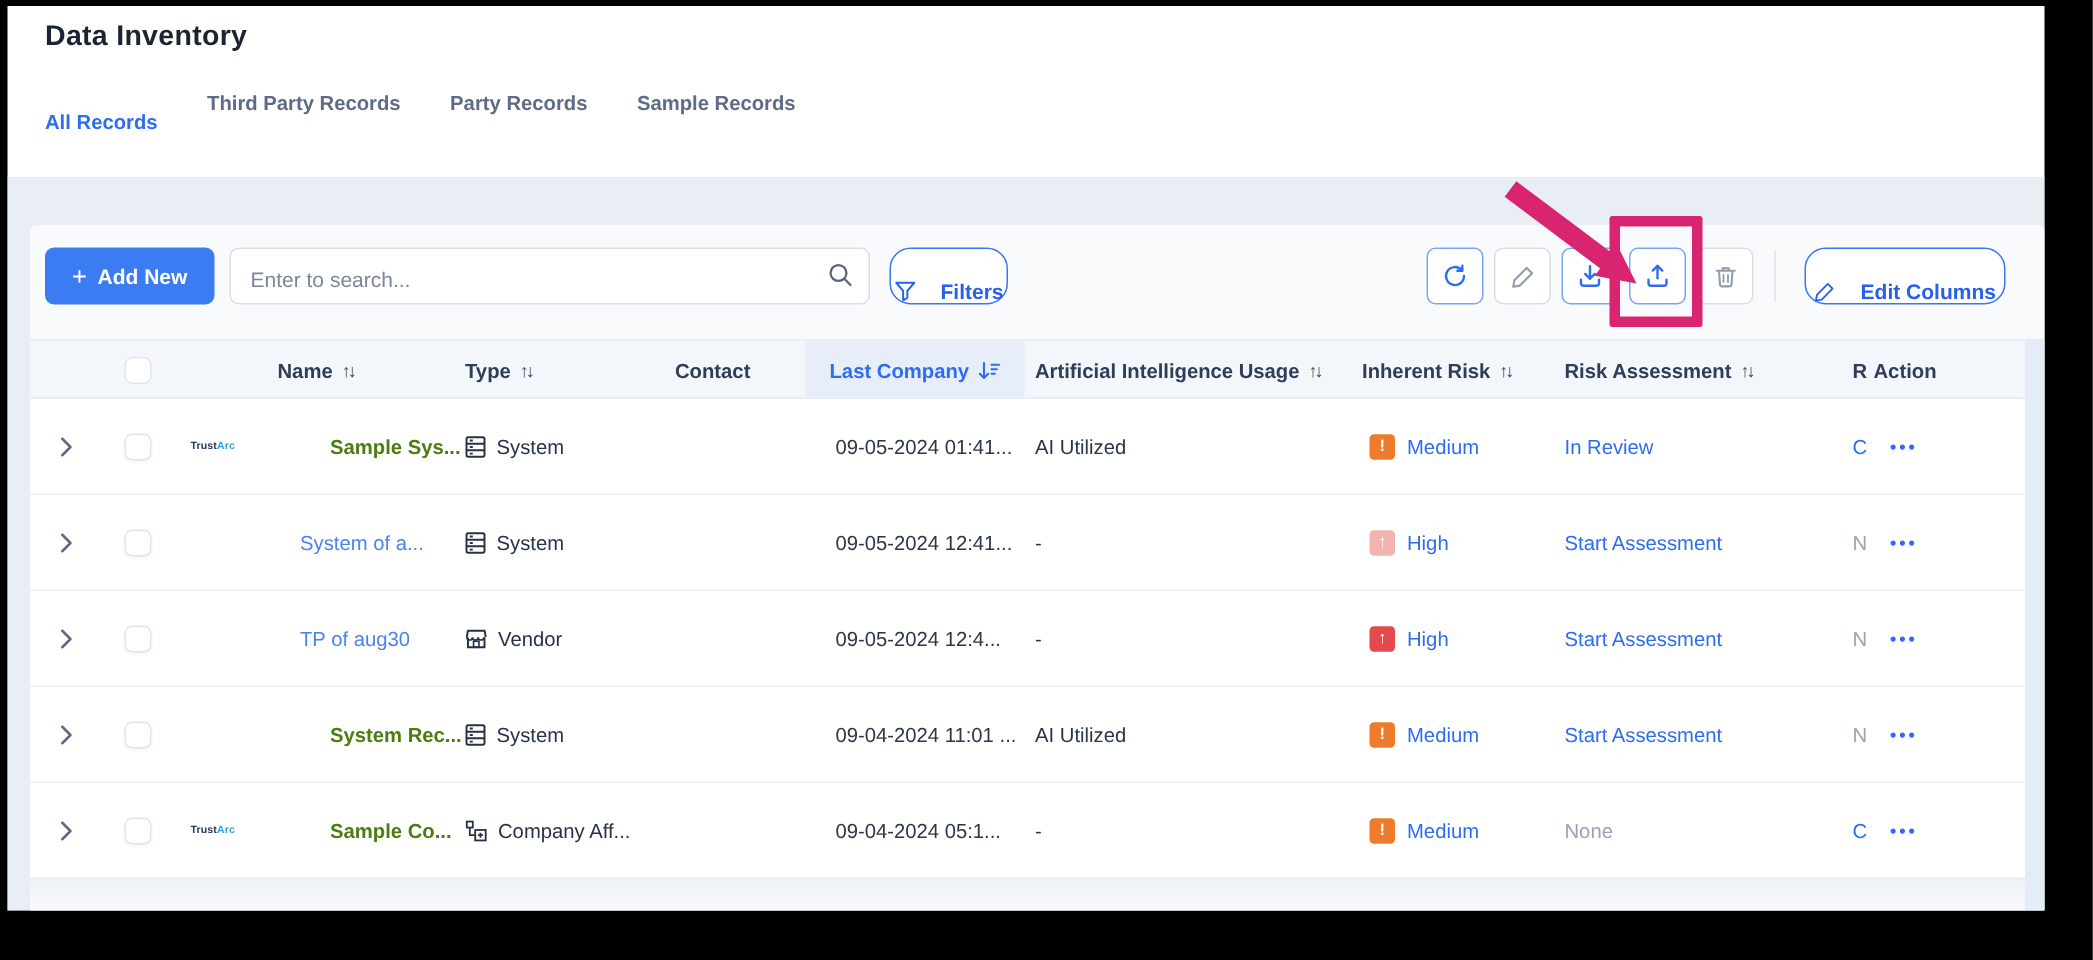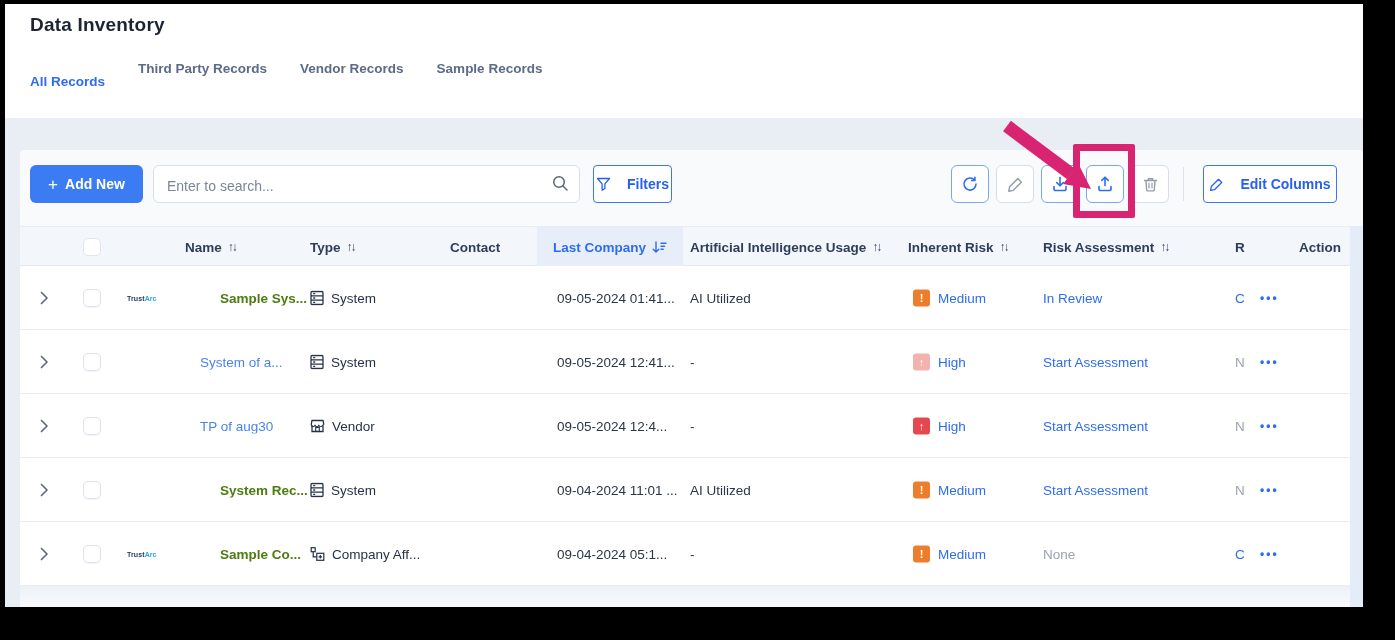--- a/index.html
+++ b/index.html
@@ -17,21 +17,21 @@
   .card { position:absolute; left:15px; top:146px; width:1343px; height:457px; background:#f8fafc; border-radius:4px 4px 0 0; }
   .vscroll { position:absolute; left:1330px; top:76px; width:13px; height:381px; background:#e4ecf8; }
 
   
   .btn-primary { position:absolute; left:10px; top:15px; width:113px; height:38px; background:#3b7cf3; border:none; border-radius:6px; color:#fff; font-size:14px; font-weight:700; font-family:inherit; display:flex; align-items:center; justify-content:center; gap:7px; cursor:pointer; }
   .btn-primary .plus { font-size:17px; font-weight:400; line-height:1; }
   .search-wrap { position:absolute; left:133px; top:15px; width:427px; height:38px; }
   .search-input { width:100%; height:100%; border:1px solid #d8dfe9; border-radius:6px; background:#fff; font-family:inherit; font-size:14px; color:#333f52; padding:4px 36px 0 13px; outline:none; }
   .search-input::placeholder { color:#7b8698; }
   .search-icon { position:absolute; right:11px; top:10px; }
-  .btn-outline { position:absolute; height:38px; background:#fff; border:1px solid #3a77f0; border-radius:4px; color:#2760ee; font-size:14px; font-weight:700; font-family:inherit; display:flex; align-items:center; justify-content:center; gap:16px; cursor:pointer; }
+  .btn-outline { position:absolute; height:38px; background:#fff; border:1px solid #3a77f0; border-radius:14px; color:#2760ee; font-size:14px; font-weight:700; font-family:inherit; display:flex; align-items:flex-end; justify-content:center; gap:16px; cursor:pointer; }
   .btn-filters { left:573px; top:15px; width:79px; }
   .btn-editcols { left:1183px; top:15px; width:134px; }
   .sel-count { position:absolute; left:708px; top:15px; width:200px; height:38px; display:flex; align-items:center; justify-content:flex-end; font-size:14px; color:#5f6b80; white-space:nowrap; }
   .ibtn { position:absolute; top:15px; width:38px; height:38px; background:#fff; border-radius:6px; display:flex; align-items:center; justify-content:center; cursor:pointer; }
   .ibtn.blue { border:1px solid #7ba6f7; }
   .ibtn.gray { border:1px solid #d8dee8; }
   .tb-divider { position:absolute; left:1163px; top:17px; width:1px; height:34px; background:#dde3ec; }
 
   
   .thead { position:absolute; left:0; top:76px; width:1330px; height:40px; background:#f3f6fa; border-top:1px solid #e8edf4; border-bottom:1px solid #e3e9f1; font-size:13.5px; font-weight:700; color:#2d3d5a; }
@@ -77,21 +77,21 @@
 </head>
 <body>
 
 <div class="screen">
 
   <div class="page-title">Data Inventory</div>
 
   <div class="tabs">
     <div class="tab tab-active">All Records</div>
     <div class="tab tab-idle">Third Party Records</div>
-    <div class="tab tab-idle">Vendor Records</div>
+    <div class="tab tab-idle">Party Records</div>
     <div class="tab tab-idle">Sample Records</div>
   </div>
 
   <div class="page-gray"></div>
 
   <div class="card">
 
     <button class="btn-primary">
       <span class="plus">+</span>
       <span>Add New</span>
@@ -191,21 +191,21 @@
         <span>Inherent Risk</span>
         <span class="h-sort">↑↓</span>
       </div>
       <div class="hcell" style="left:1023px">
         <span>Risk Assessment</span>
         <span class="h-sort">↑↓</span>
       </div>
       <div class="hcell" style="left:1215px">
         <span>R</span>
       </div>
-      <div class="hcell" style="left:1279px">
+      <div class="hcell" style="left:1229px">
         <span>Action</span>
       </div>
     </div>
 
     <div class="row" style="top:116px">
       <span class="cell chev">
           <svg width="9" height="14" viewBox="0 0 9 14">
             <path d="M1.5 1.5 7 7 1.5 12.5" stroke="#5d6b82" stroke-width="1.7" fill="none" stroke-linecap="round" stroke-linejoin="round"></path>
           </svg>
         </span>

